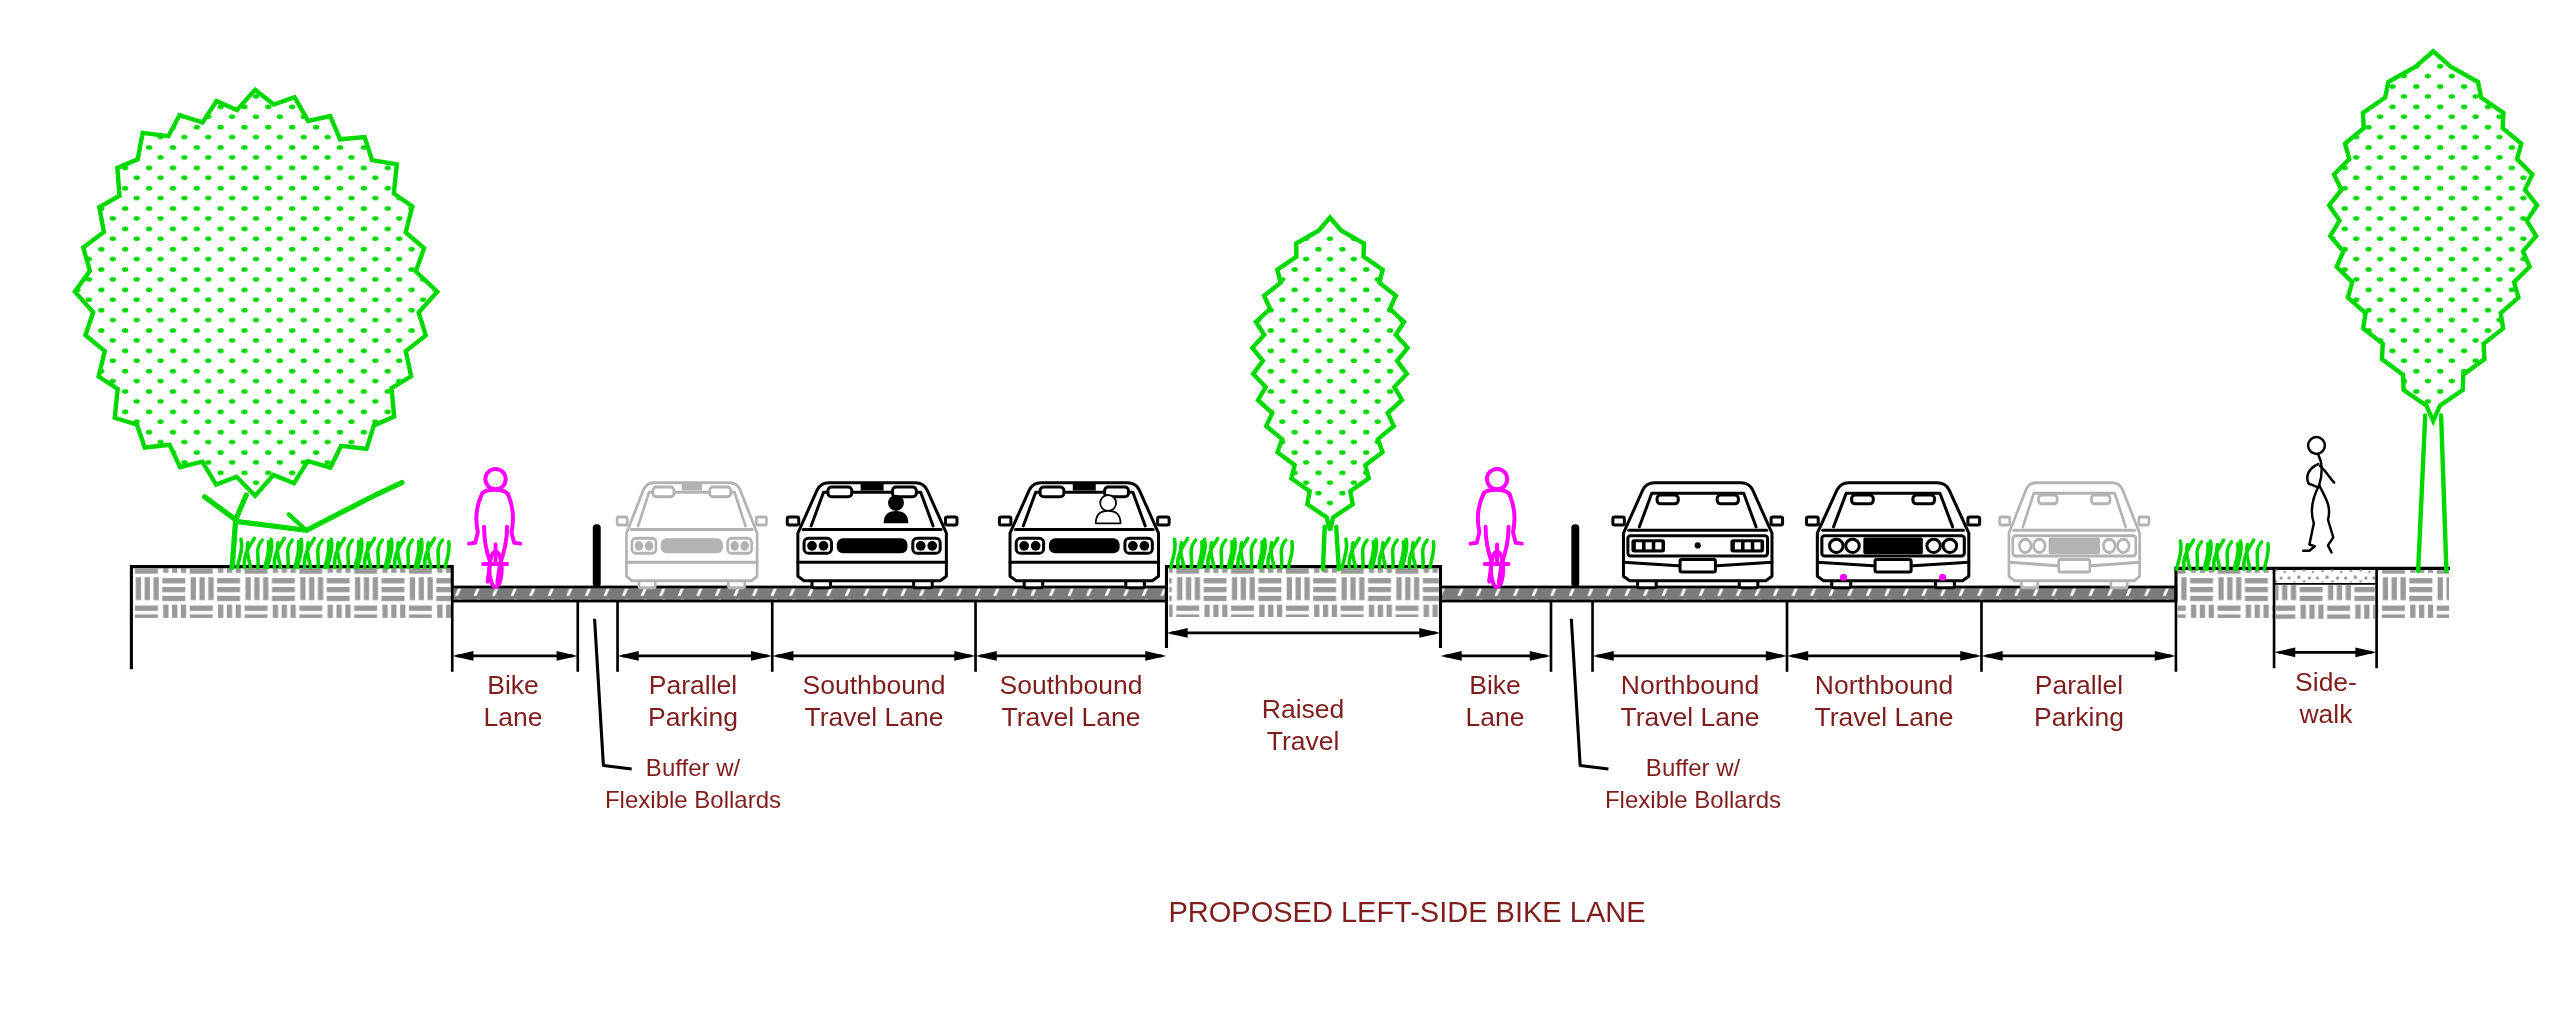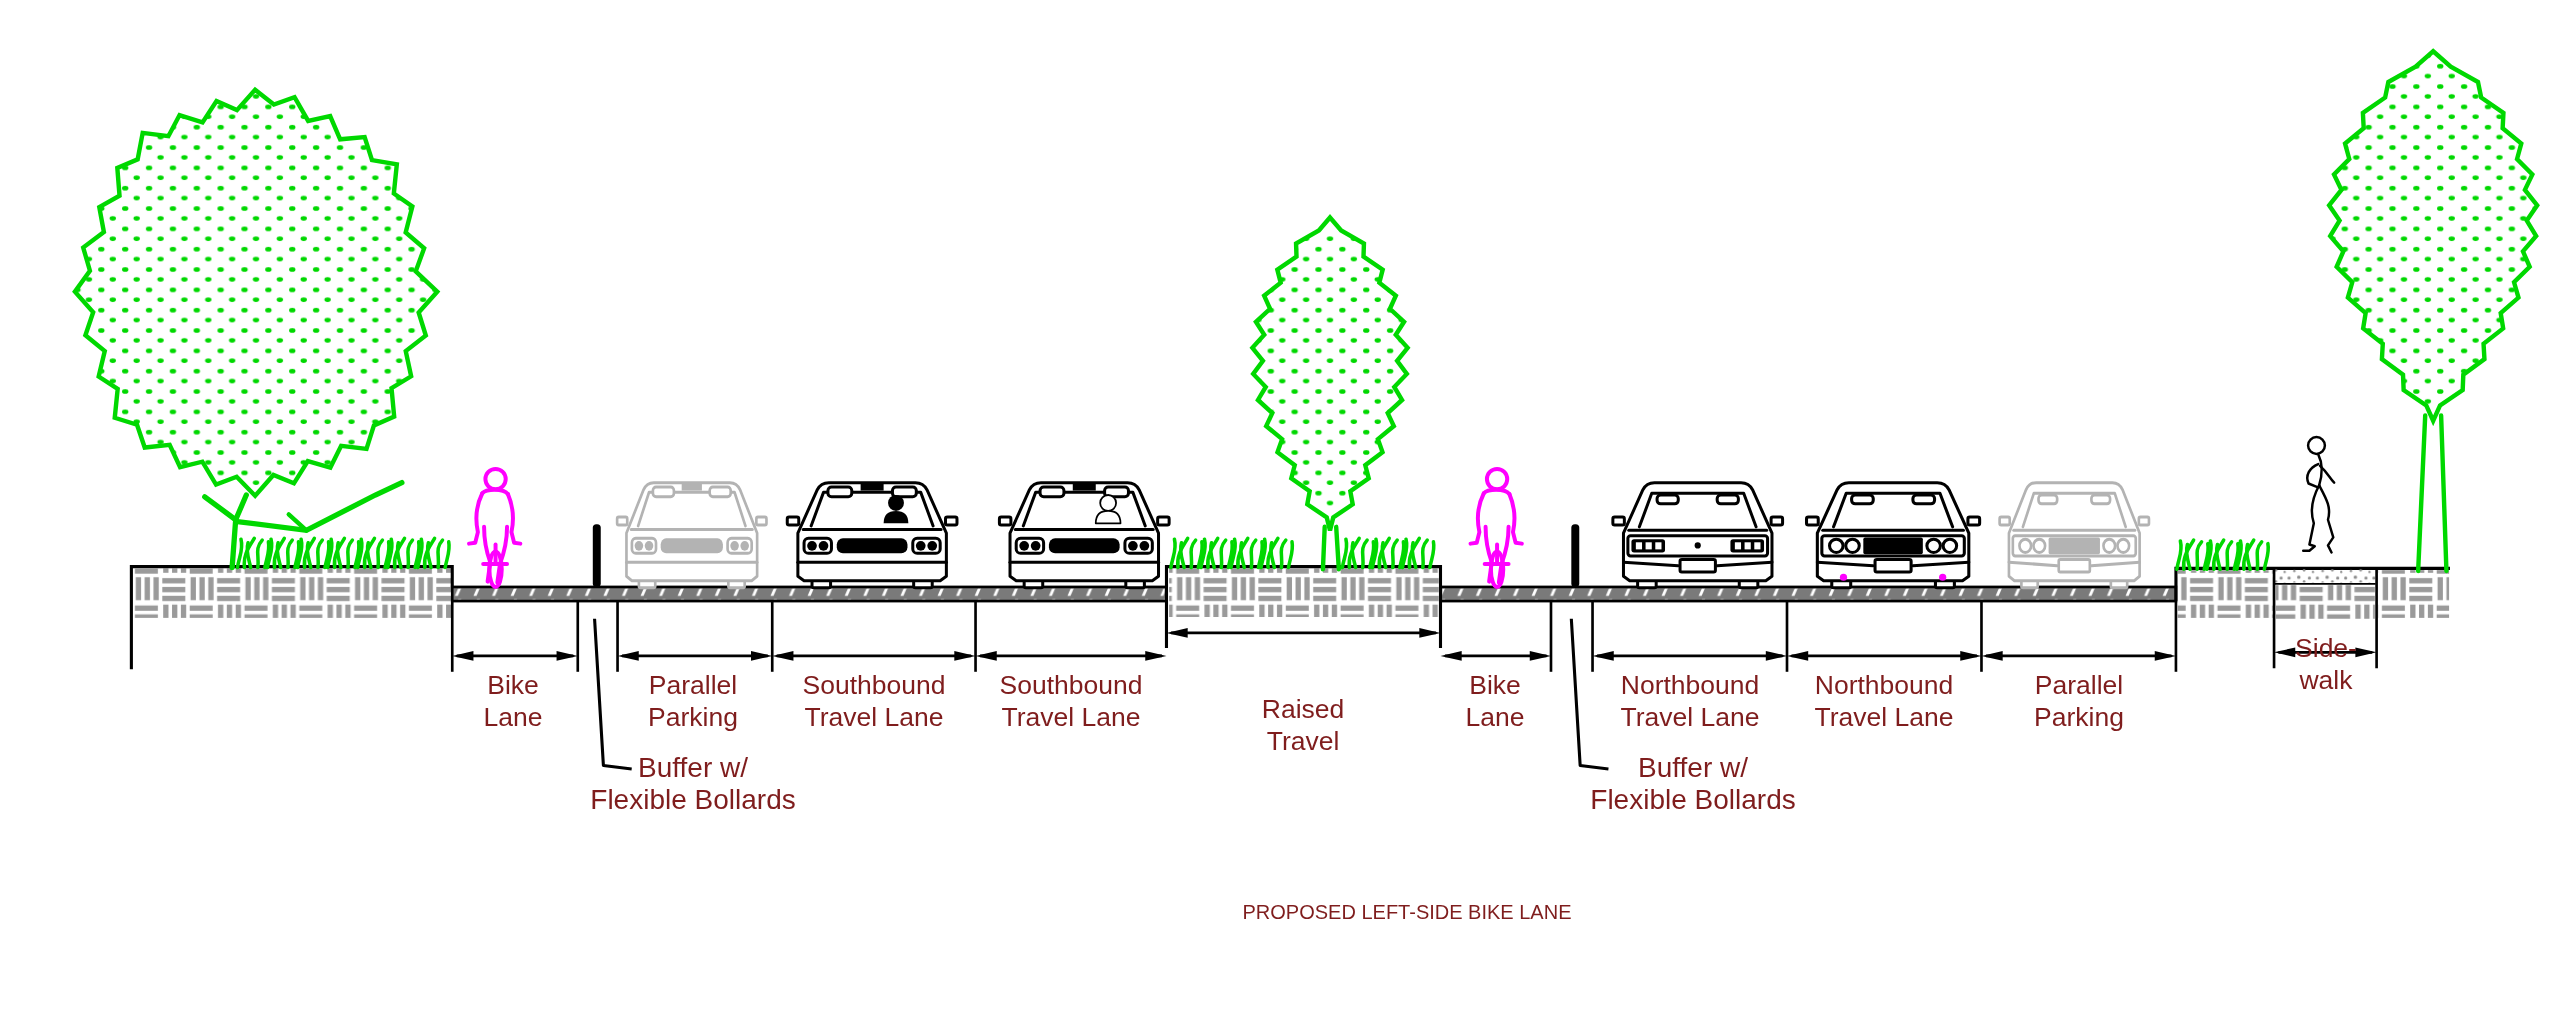--- a/index.html
+++ b/index.html
@@ -2,23 +2,23 @@
 <html style="font-size:14px"><head>
 <meta charset="utf-8">
 <style>
   html,body{margin:0;padding:0;background:#fff;}
   .canvas{position:relative;width:2576px;height:1013px;background:#fff;overflow:hidden;
           font-family:"Liberation Sans",sans-serif;color:#7f1d1d;margin-left:23px;}
   #scene{position:absolute;left:0;top:0;}
   .sec-label{position:absolute;transform:translateX(-50%);text-align:center;
              font-size:26.5px;line-height:32px;white-space:nowrap;}
   .buf-label{position:absolute;transform:translateX(-50%);text-align:center;
-             font-size:28px;line-height:32px;white-space:nowrap;}
+             font-size:24px;line-height:32px;white-space:nowrap;}
   .title{position:absolute;transform:translateX(-50%);text-align:center;
-         font-size:20px;line-height:35px;white-space:nowrap;}
+         font-size:29px;line-height:35px;white-space:nowrap;}
 </style>
 </head>
 <body>
 
 <div class="canvas">
 
   <svg id="scene" width="2576" height="1013" viewBox="0 0 2913 1146">
       <defs>
 <pattern id="dots" width="27" height="23" patternUnits="userSpaceOnUse">
   <ellipse cx="7" cy="6" rx="3.6" ry="2.6" fill="#00d800"></ellipse>
@@ -374,21 +374,21 @@
     <div>Travel Lane</div>
   </div>
   <div class="sec-label" style="left:1861px;top:669px">
     <div>Northbound</div>
     <div>Travel Lane</div>
   </div>
   <div class="sec-label" style="left:2056px;top:669px">
     <div>Parallel</div>
     <div>Parking</div>
   </div>
-  <div class="sec-label" style="left:2303px;top:632px">
+  <div class="sec-label" style="left:2303px;top:666px">
     <div>Side-</div>
     <div>walk</div>
   </div>
 
   <div class="buf-label" style="left:670px;top:752px">
     <div>Buffer w/</div>
     <div>Flexible Bollards</div>
   </div>
   <div class="buf-label" style="left:1670px;top:752px">
     <div>Buffer w/</div>

